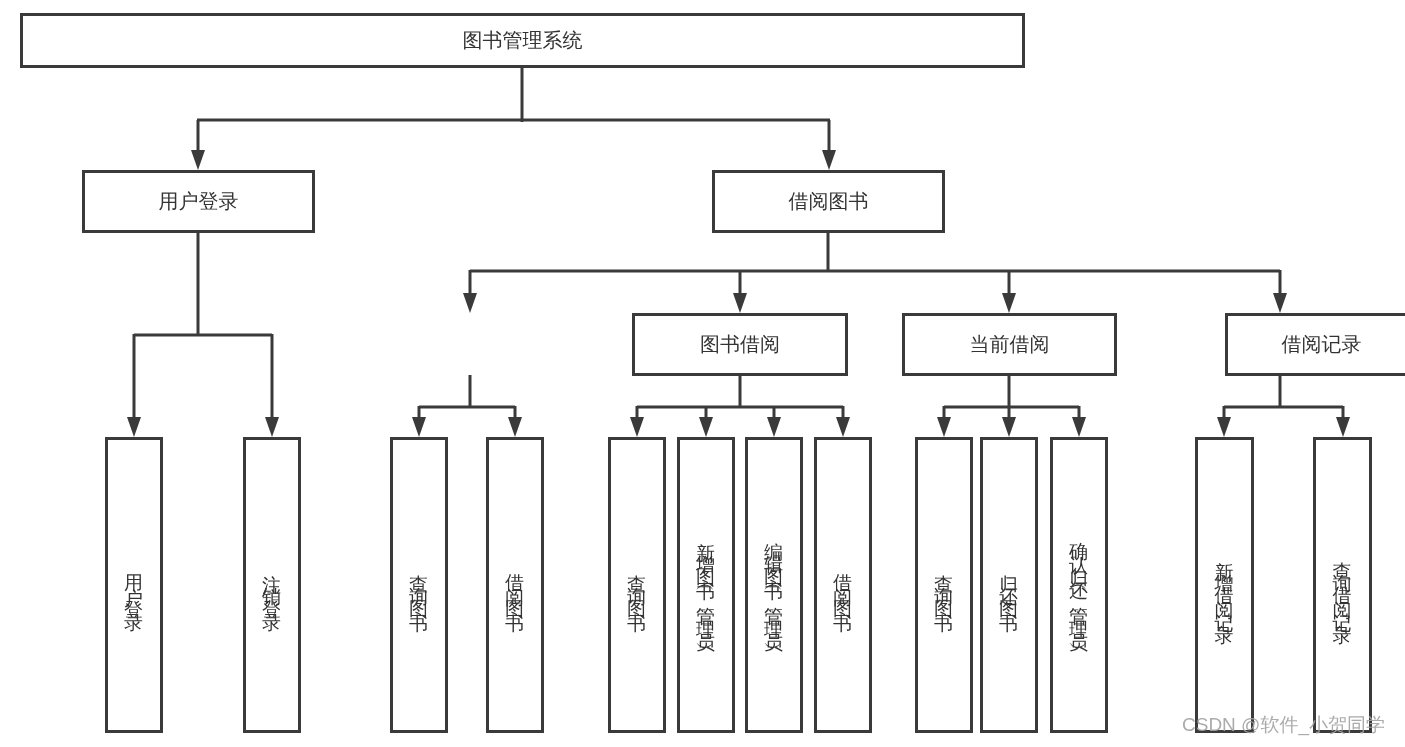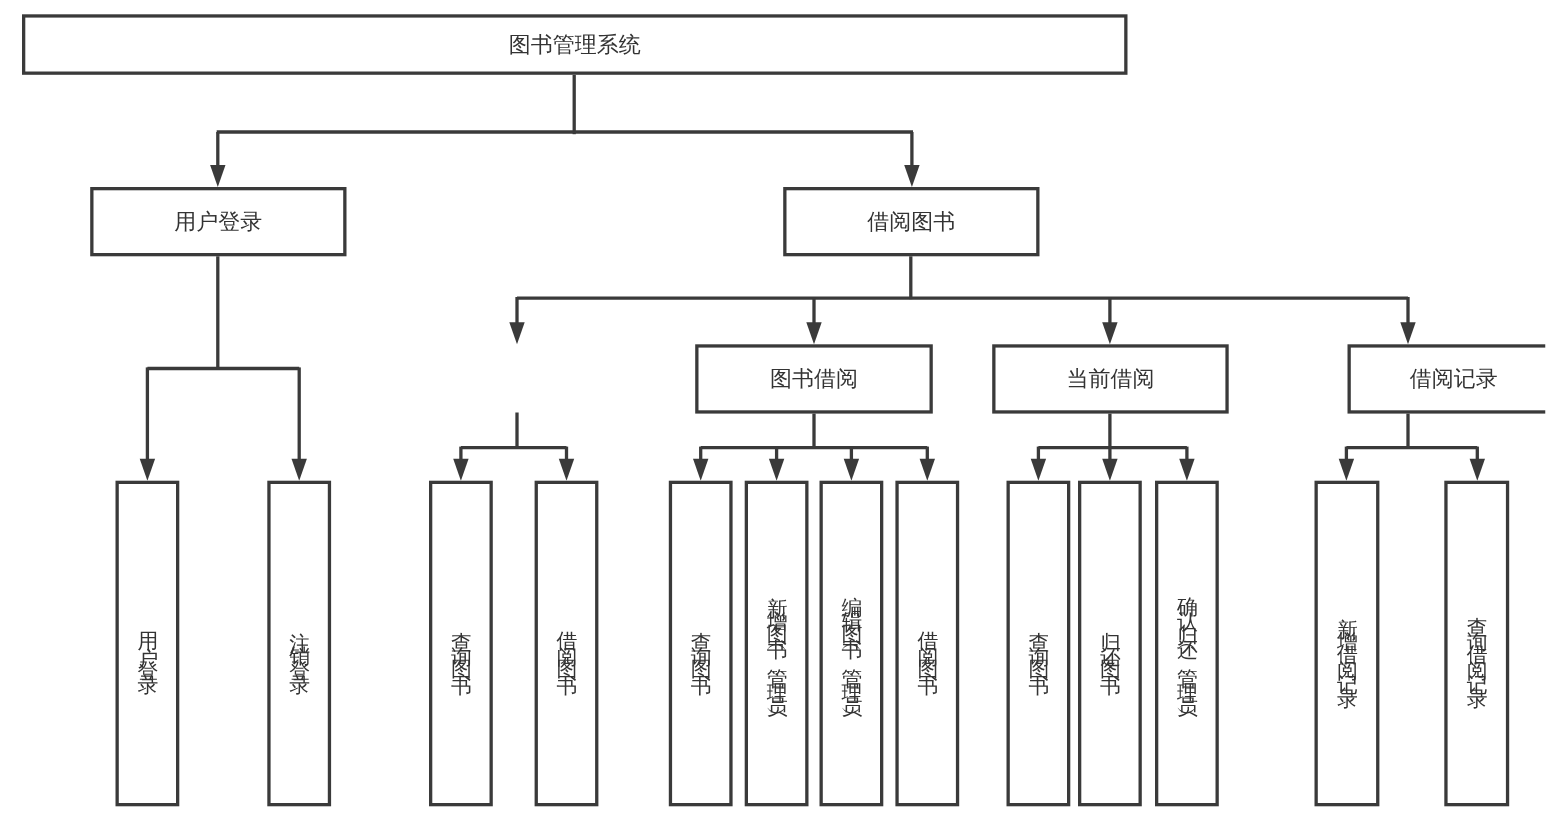--- a/index.html
+++ b/index.html
@@ -156,13 +156,14 @@
     <span>确认归还（管理员）</span>
   </div>
 
   <div class="node leaf" style="left:1195px;top:437px;width:59px;height:296px">
     <span>新增借阅记录</span>
   </div>
   <div class="node leaf" style="left:1313px;top:437px;width:59px;height:296px">
     <span>查询借阅记录</span>
   </div>
 
+  <div class="watermark">CSDN @软件_小贺同学</div>
 </div>
 
 </body></html>

